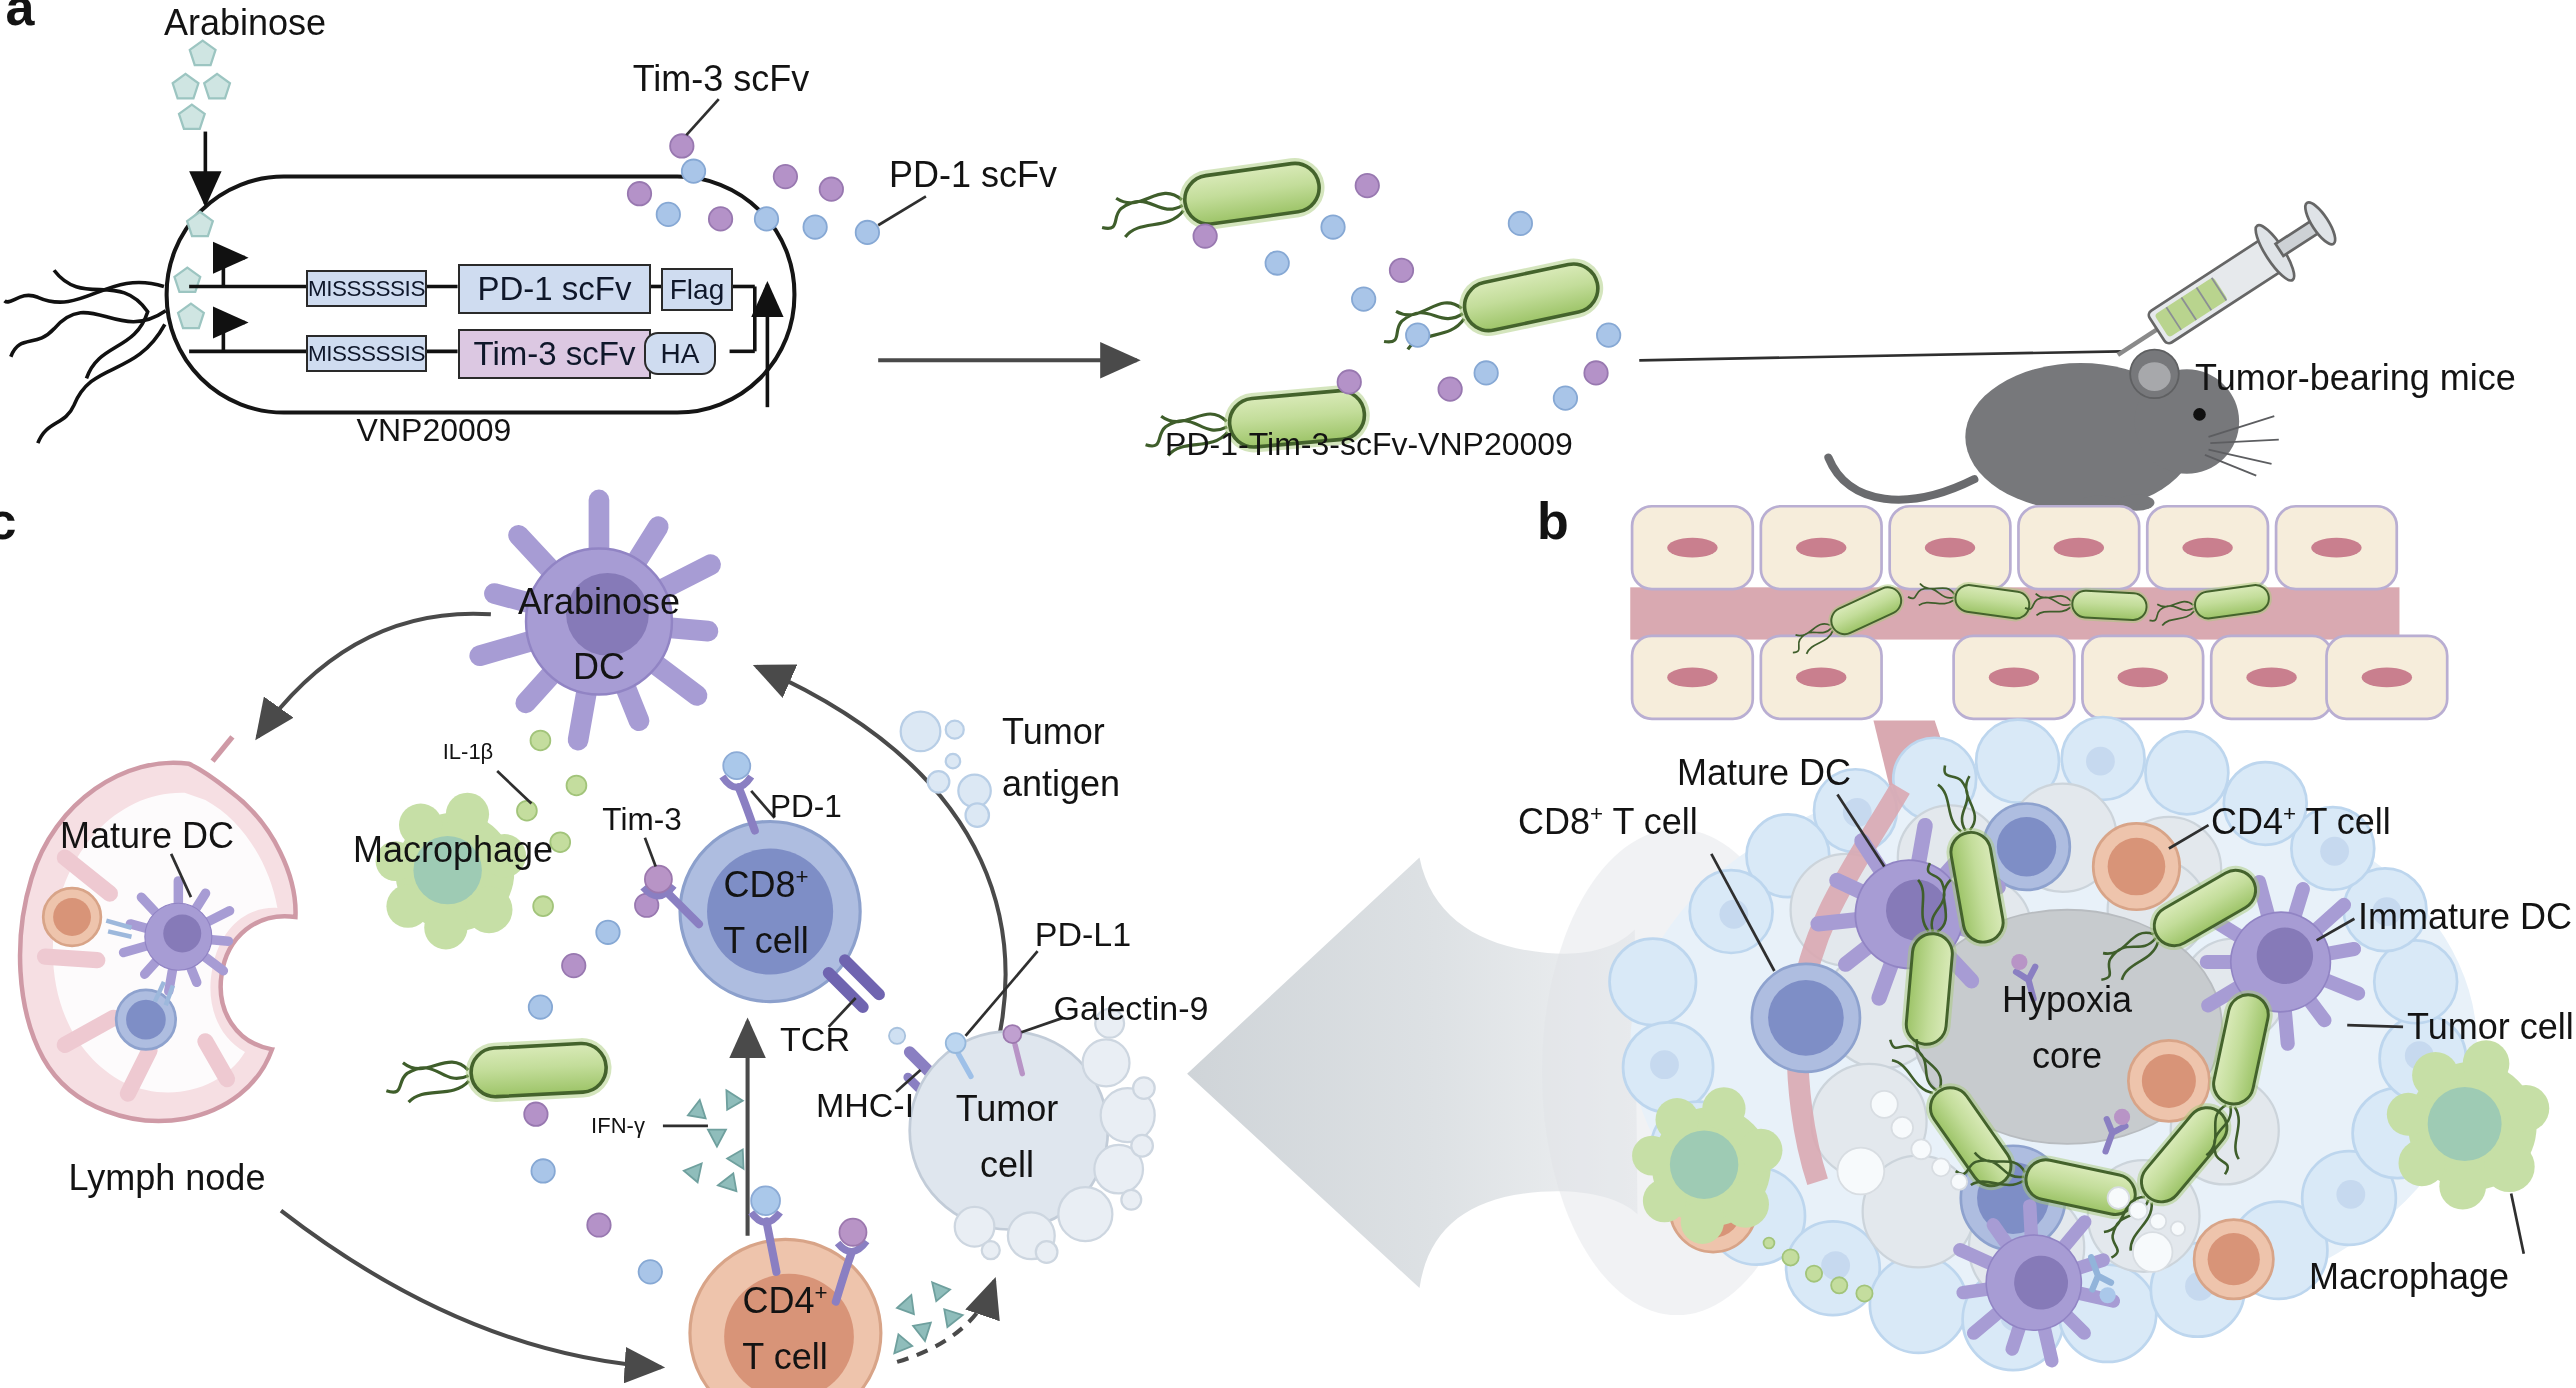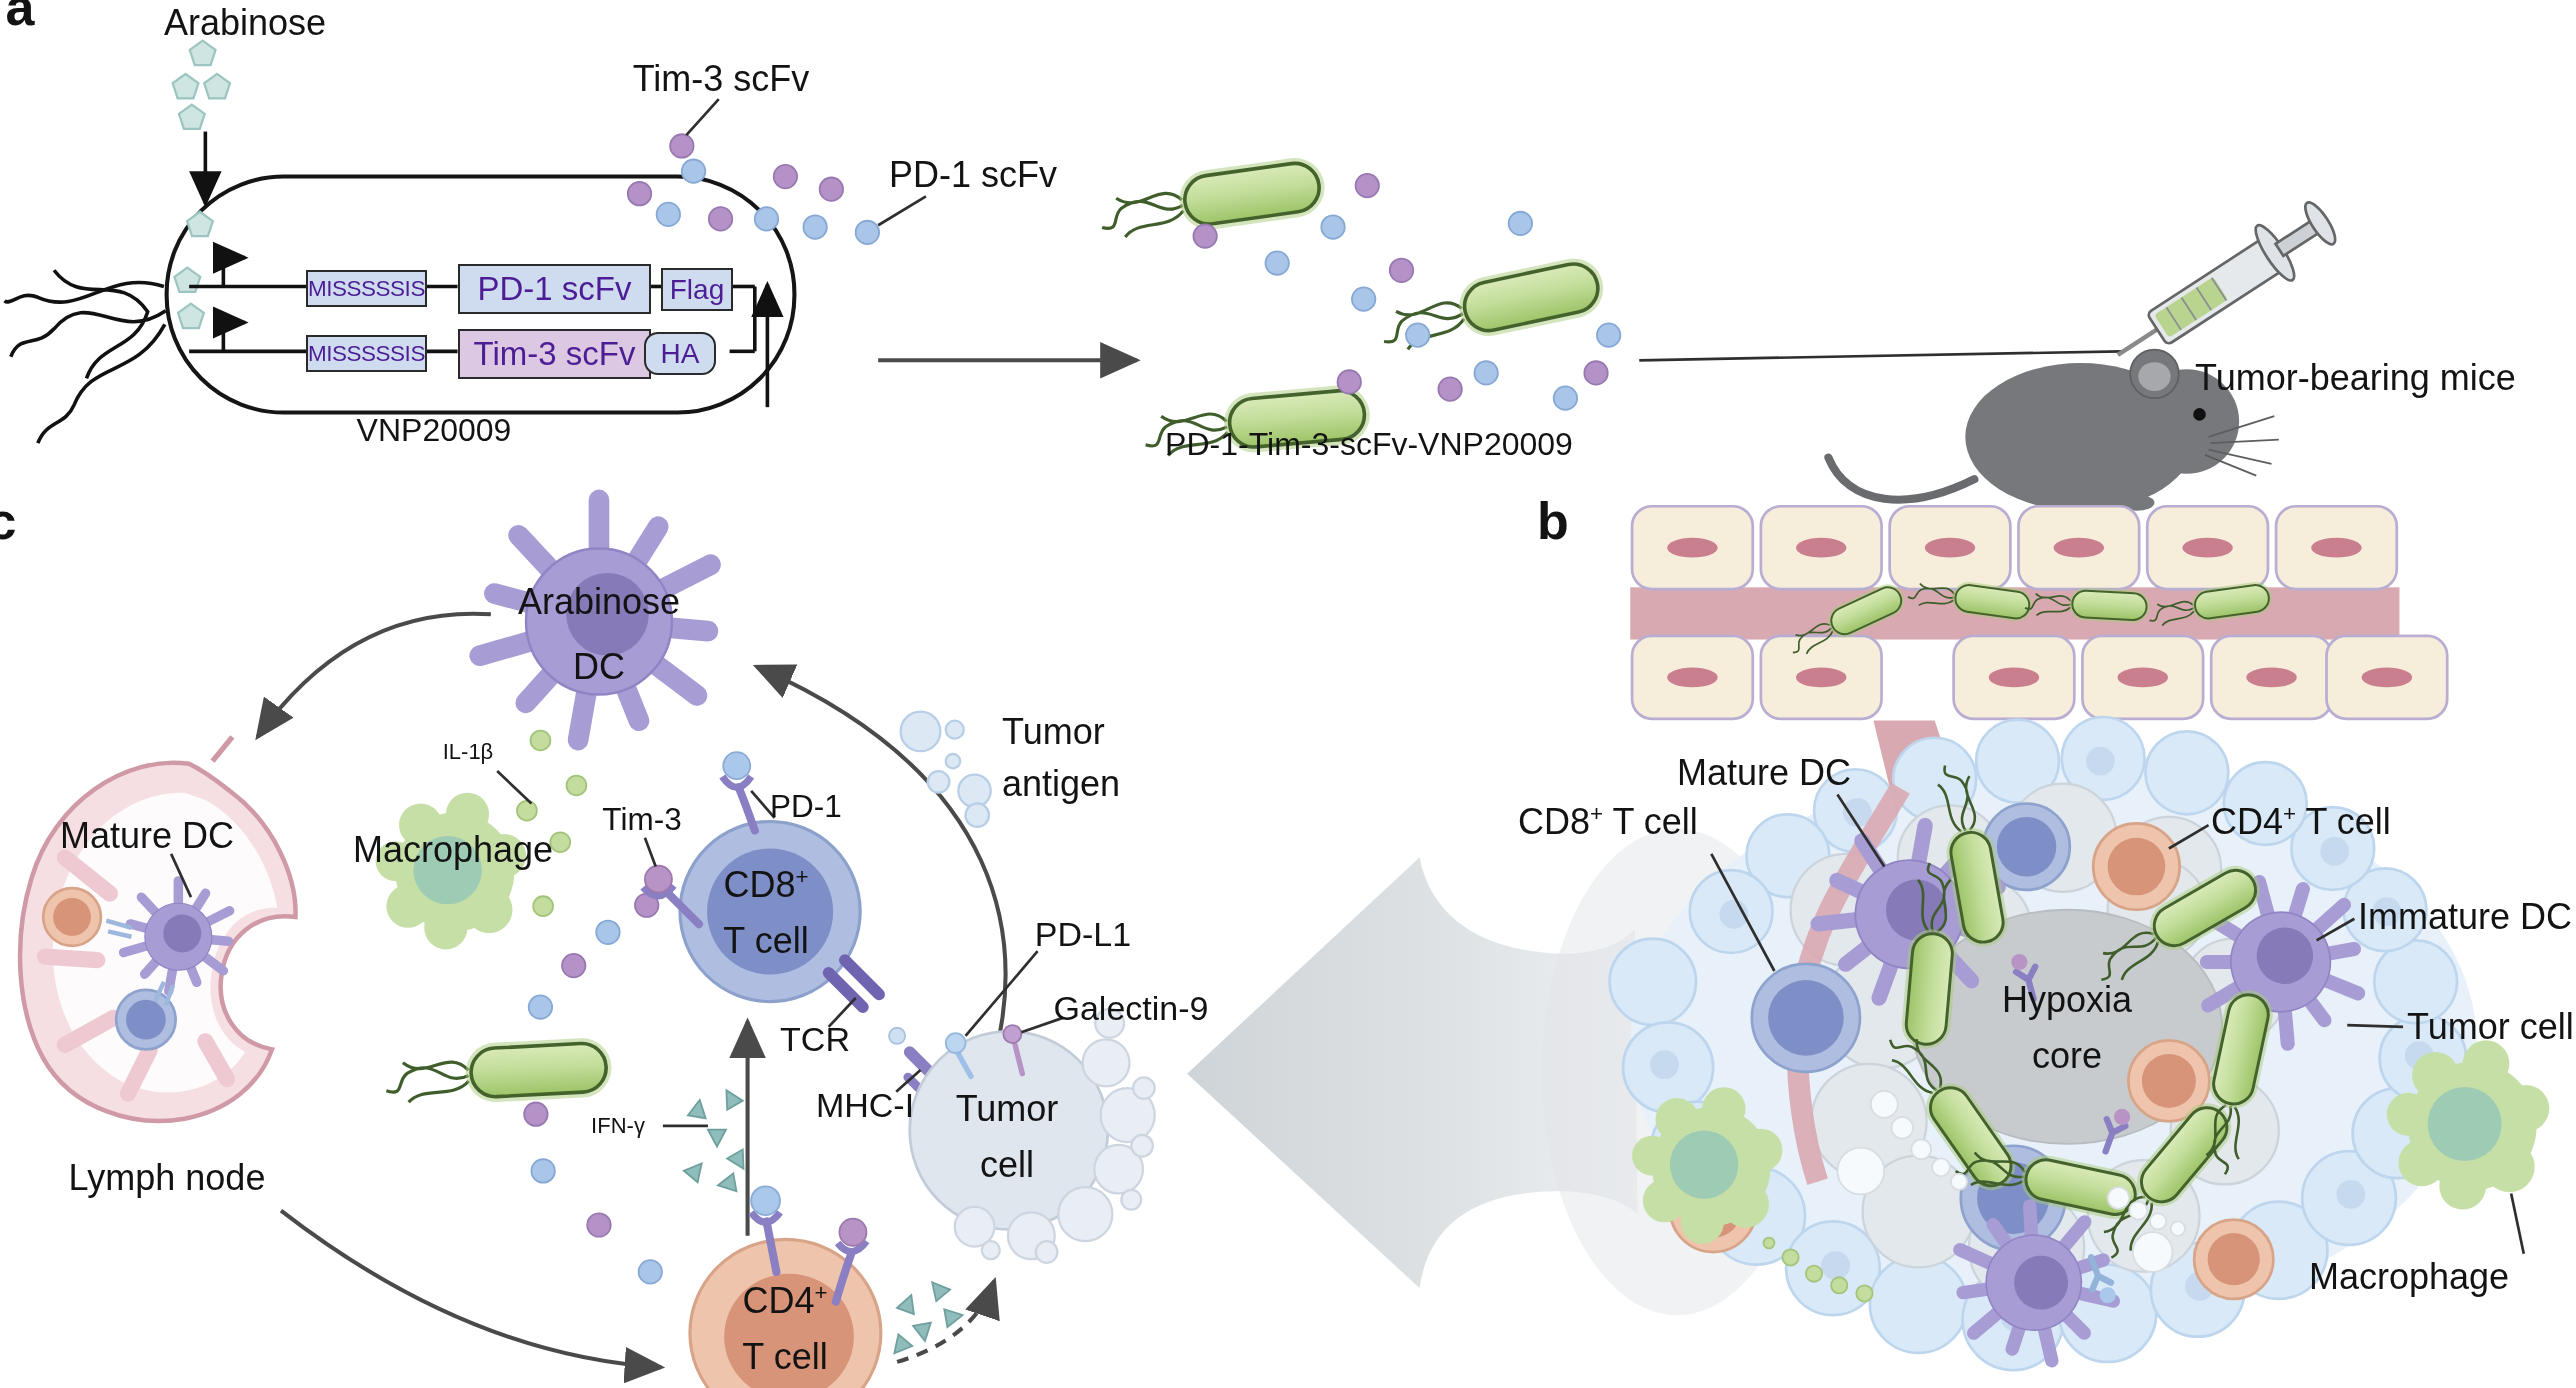--- a/index.html
+++ b/index.html
@@ -11,21 +11,21 @@
   .ctry{transform:translateY(-50%);}
   .fs58{font-size:52px;font-weight:bold;}
   .fs44{font-size:32px;}
   .fs42{font-size:36px;}
   .fs40{font-size:36px;}
   .fs38{font-size:34px;}
   .fs36{font-size:22px;}
   .fs35{font-size:31.5px;}
   sup{font-size:62%;vertical-align:super;}
   .box{position:absolute;z-index:5;display:flex;align-items:center;justify-content:center;
-       background:var(--box-blue,#cfdcf0);border:2.7px solid #2a2a2a;color:#4c1d95;}
+       background:var(--box-blue,#cfdcf0);border:2.7px solid #2a2a2a;color:#0f172a;}
   .box.pink{background:var(--box-pink,#dcc8e2);}
   .b26{font-size:22.5px;letter-spacing:-0.5px;}
   .b37{font-size:33px;}
   .b31{font-size:28px;}
   .twol div{line-height:1.55;}
   
   .dp{fill:#b492c8;stroke:#9878b0;stroke-width:2;}
   .db{fill:#a9c5e8;stroke:#86a8d4;stroke-width:2;}
   .dg{fill:#c4dd9e;stroke:#a2c47a;stroke-width:2;}
   .ptr{stroke:#2f2f2f;stroke-width:3;fill:none;}

